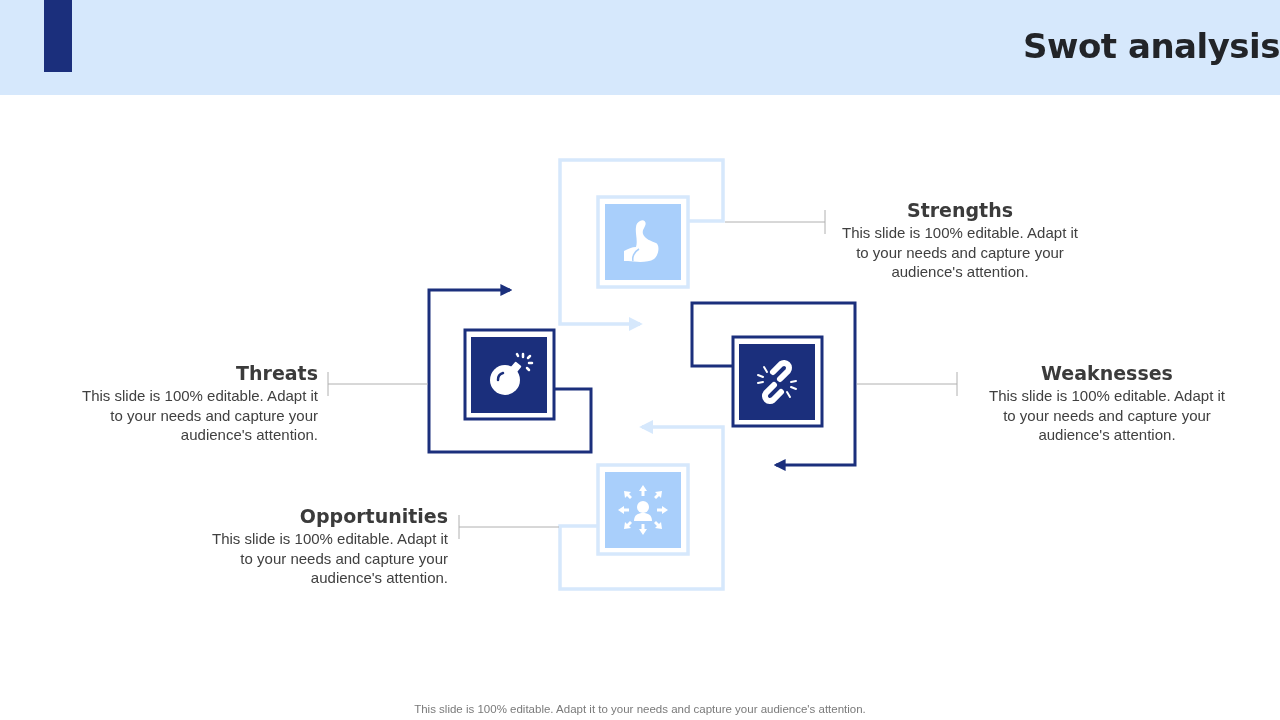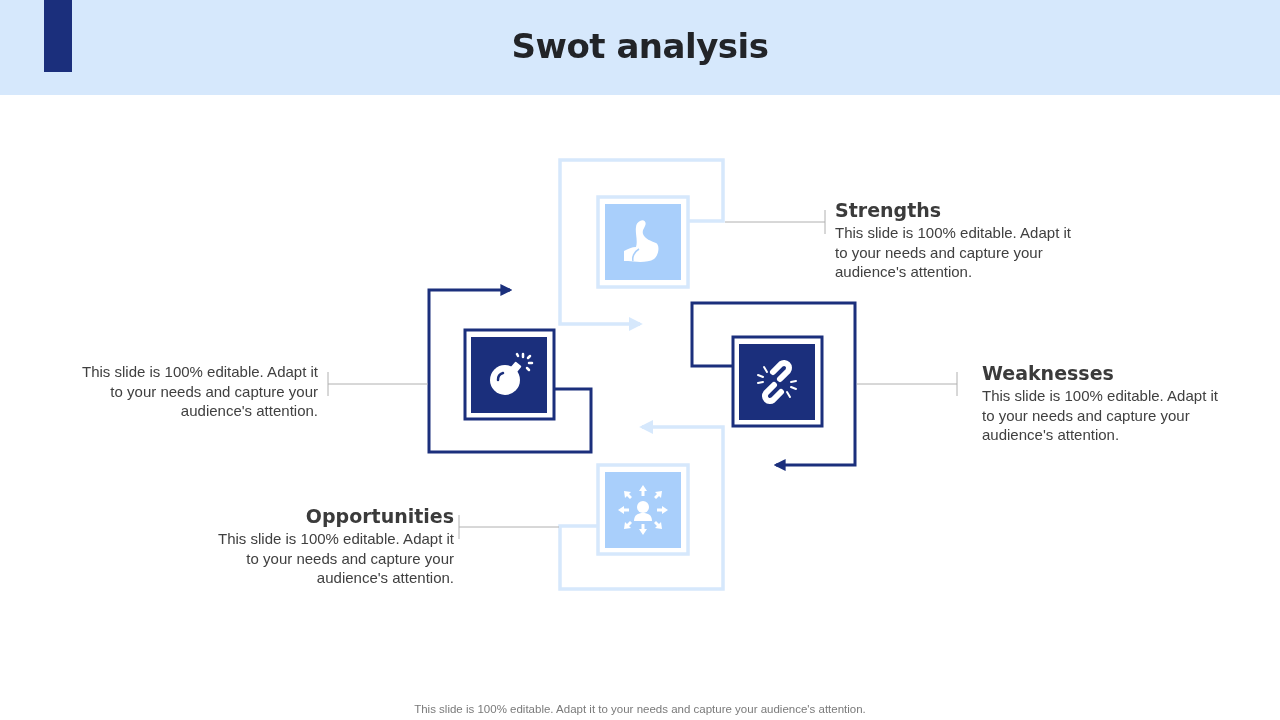--- a/index.html
+++ b/index.html
@@ -1,30 +1,30 @@
 <!DOCTYPE html>
 <html><head>
 <meta charset="utf-8">
 <style>
   * { margin: 0; padding: 0; box-sizing: border-box; }
   html, body { width: 1280px; height: 720px; background: #ffffff; overflow: hidden; }
   body { position: relative; font-family: "Liberation Sans", sans-serif; }
 
   .header-band { position: absolute; left: 0; top: 0; width: 1280px; height: 95px; background: #d6e8fc; }
   .header-accent { position: absolute; left: 44px; top: 0; width: 28px; height: 72px; background: #1b2f7c; }
-  .page-title { position: absolute; left: 0; top: 26px; width: 1280px; text-align: center;
+  .page-title { position: absolute; left: 0; top: 26px; width: 1280px; text-align: right;
     font-family: "DejaVu Sans", sans-serif; font-weight: bold; font-size: 34px; color: #222428; letter-spacing: -0.5px; }
 
   svg.diagram { position: absolute; left: 0; top: 0; }
 
   .icon-box { position: absolute; display: flex; align-items: center; justify-content: center; }
   .icon-box.light { background: #a9cffb; }
   .icon-box.dark { background: #1b2f7c; }
 
-  .label { position: absolute; width: 250px; }
+  .label { position: absolute; width: 250px; text-align: center; }
   .label h3 { font-family: "DejaVu Sans", sans-serif; font-weight: bold; font-size: 19px; color: #3b3b3b; line-height: 22px; margin-bottom: 2px; }
   .label p { font-size: 15px; color: #404040; line-height: 19.5px; }
   .label.right-align { text-align: right; }
 
   .footer-note { position: absolute; left: 0; top: 703px; width: 1280px; text-align: center; font-size: 11.5px; color: #7a7a7a; }
 </style>
 </head>
 <body>
 
 <div class="header-band"></div>
@@ -128,26 +128,27 @@
     </g>
   </svg>
 </div>
 
 <div class="label" style="left:835px;top:199px;">
   <h3>Strengths</h3>
   <p>This slide is 100% editable. Adapt it to your needs and capture your audience's attention.</p>
 </div>
 
 <div class="label right-align" style="left:68px;top:362px;">
+  <h3>Threats</h3>
   <p>This slide is 100% editable. Adapt it to your needs and capture your audience's attention.</p>
 </div>
 
 <div class="label" style="left:967px;top:362px;margin-left:15px;">
   <h3>Weaknesses</h3>
   <p>This slide is 100% editable. Adapt it to your needs and capture your audience's attention.</p>
 </div>
 
-<div class="label right-align" style="left:204px;top:505px;">
+<div class="label right-align" style="left:198px;top:505px;">
   <h3>Opportunities</h3>
   <p>This slide is 100% editable. Adapt it to your needs and capture your audience's attention.</p>
 </div>
 
 <div class="footer-note">This slide is 100% editable. Adapt it to your needs and capture your audience's attention.</div>
 
 </body></html>

